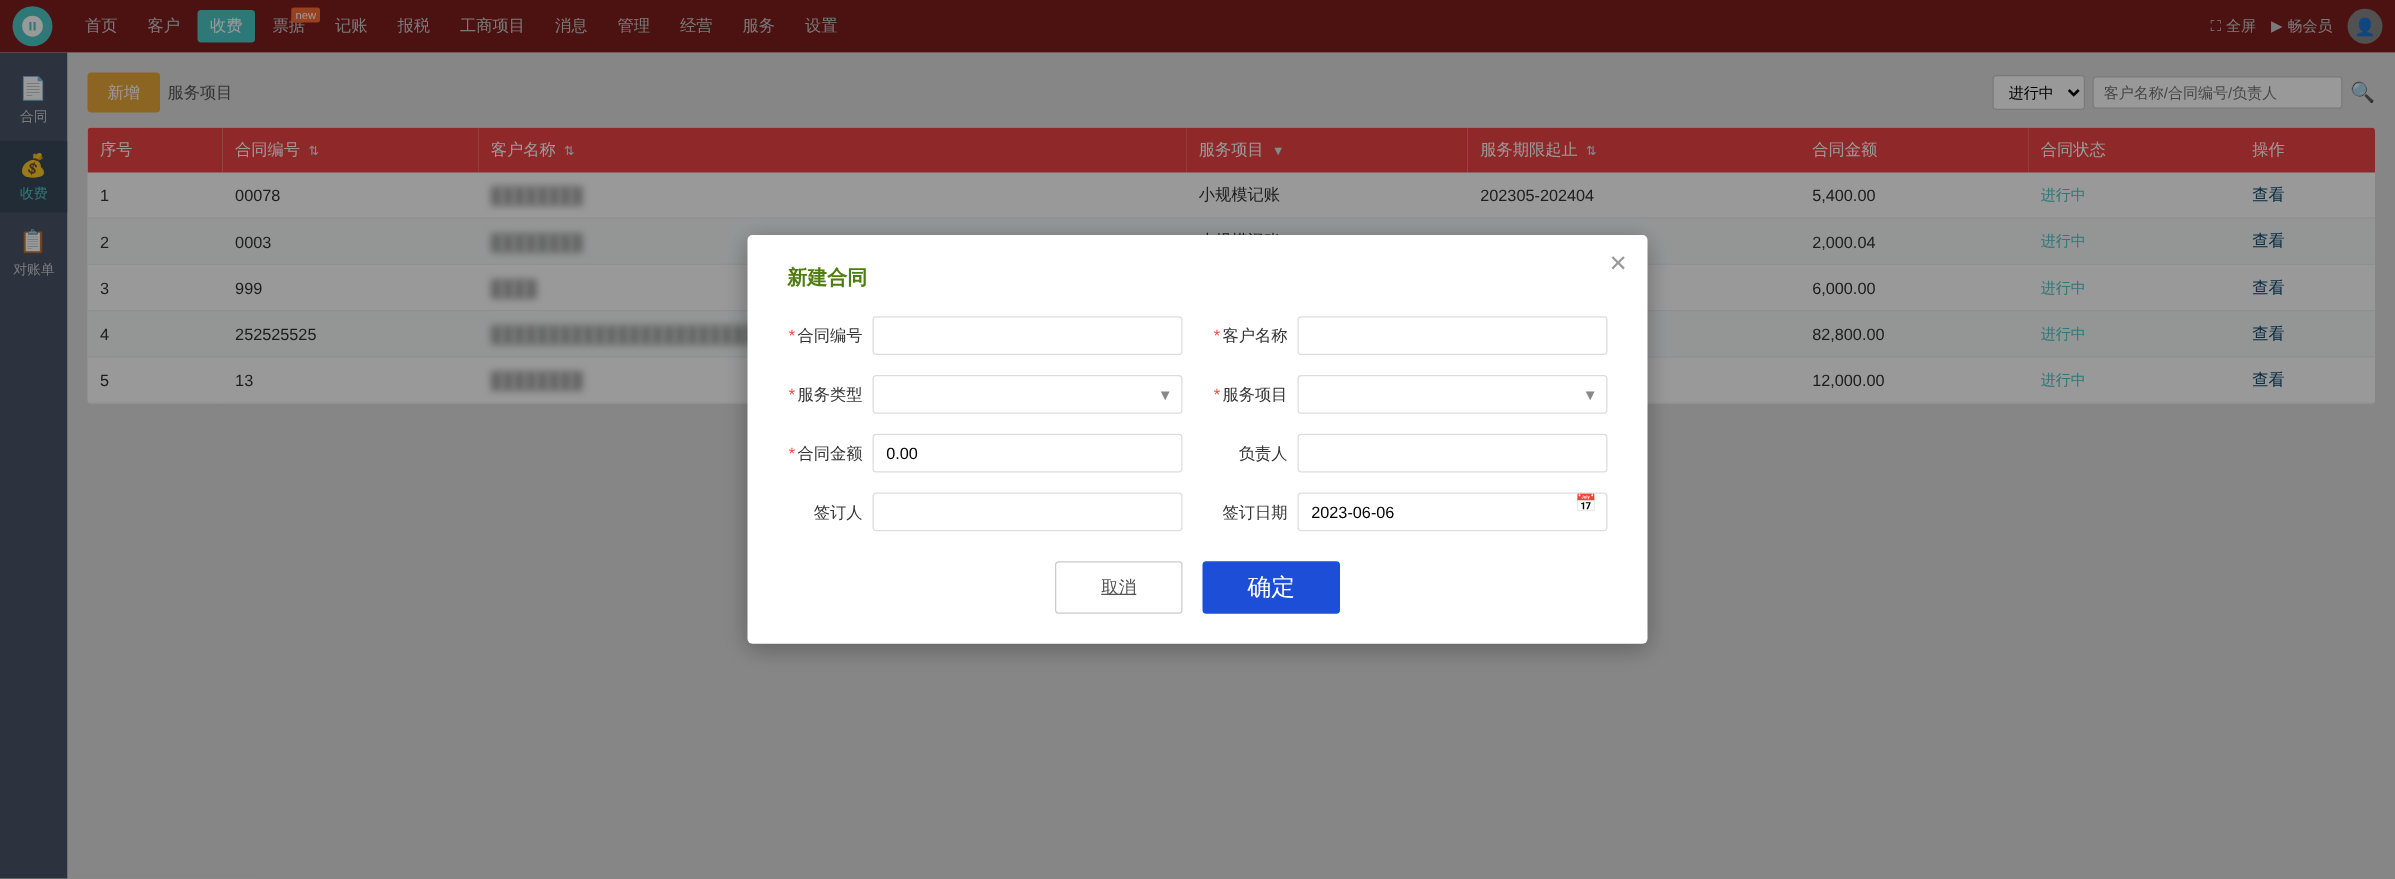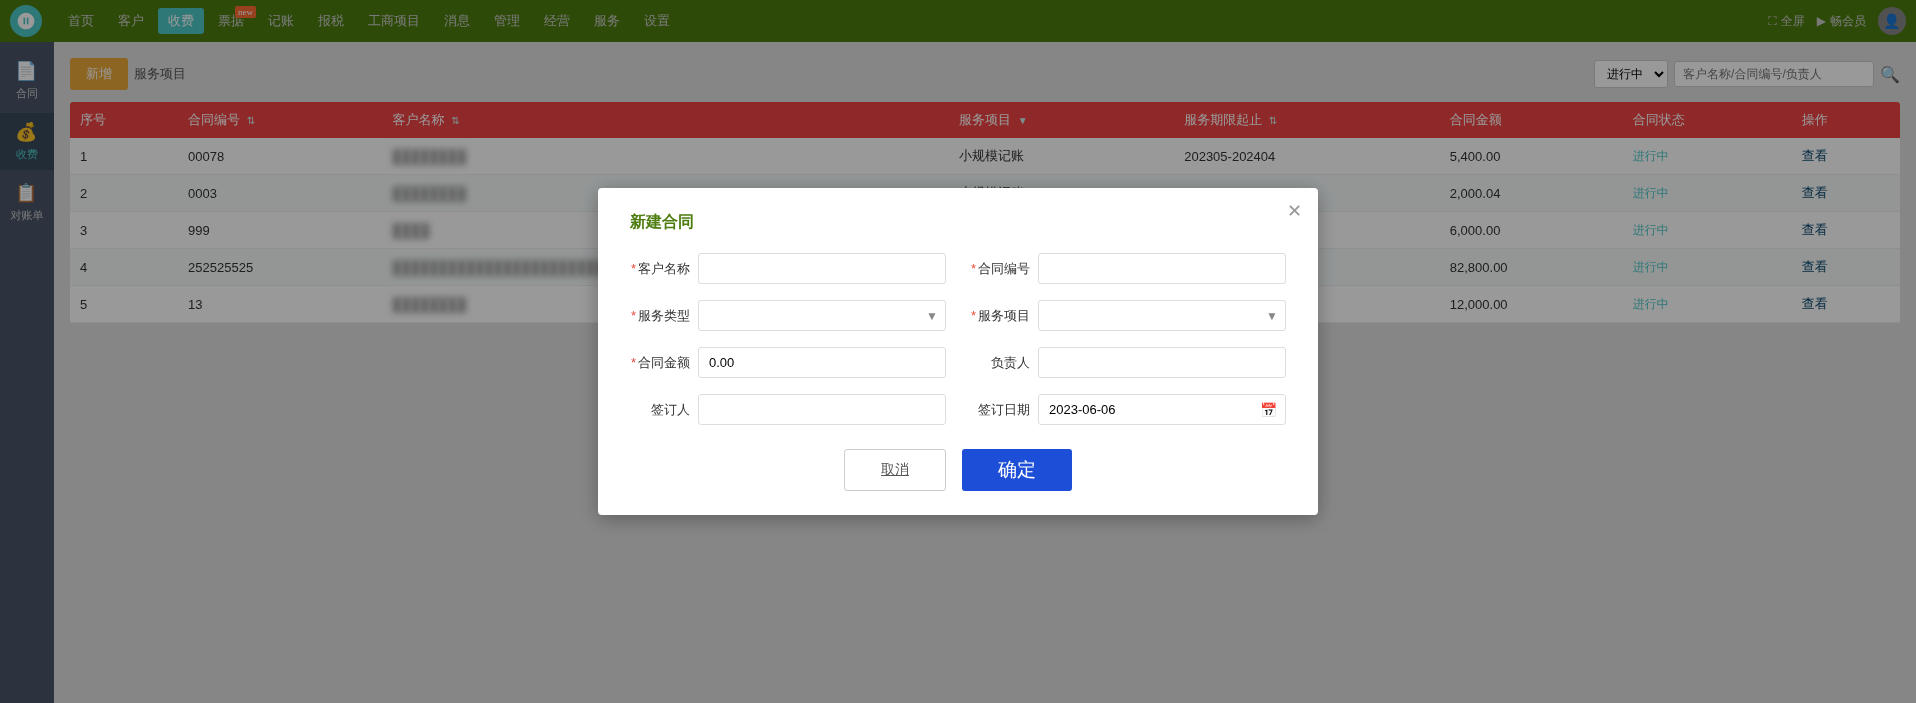--- a/index.html
+++ b/index.html
@@ -1,26 +1,25 @@
 <!DOCTYPE html>
 <html><head>
   <meta charset="utf-8">
   <style>
     * { box-sizing: border-box; margin: 0; padding: 0; }
     body { font-family: "Microsoft YaHei", Arial, sans-serif; font-size: 13px; background: #e8e8e8; display: flex; flex-direction: column; height: 703px; overflow: hidden; }
 
     
     .topnav {
-      background: #4d7c0f;
+      background: #7f1d1d;
       height: 42px;
       display: flex;
       align-items: center;
       padding: 0 10px;
       flex-shrink: 0;
-      font-family: Liberation Serif, serif;
     }
     .topnav-logo {
       width: 32px; height: 32px;
       background: #4fc8c8;
       border-radius: 50%;
       display: flex; align-items: center; justify-content: center;
       margin-right: 16px;
       flex-shrink: 0;
     }
     .topnav-logo svg { width: 20px; height: 20px; }
@@ -258,21 +257,21 @@
       top: 50%;
       transform: translateY(-50%);
       pointer-events: none;
       color: #888;
       font-size: 12px;
     }
     .date-field {
       flex: 1;
       position: relative;
       display: flex;
-      align-items: center;
+      align-items: flex-start;
     }
     .date-field input { flex: 1; padding-right: 30px; }
     .date-icon {
       position: absolute;
       right: 8px;
       color: #aaa;
       font-size: 14px;
       pointer-events: none;
     }
     .dialog-footer {
@@ -461,27 +460,27 @@
 </div>
 
 <div class="overlay">
   <div class="dialog">
     <button class="dialog-close">✕</button>
     <div class="dialog-title">新建合同</div>
 
     <div class="form-row">
       <div class="form-field">
         <span class="form-label">
+          <span class="required">*</span><span>合同编号</span>
+        </span>
+        <input type="text" class="form-input" style="">
+      </div>
+      <div class="form-field">
+        <span class="form-label">
           <span class="required">*</span><span>客户名称</span>
-        </span>
-        <input type="text" class="form-input" style="">
-      </div>
-      <div class="form-field">
-        <span class="form-label">
-          <span class="required">*</span><span>合同编号</span>
         </span>
         <input type="text" class="form-input" style="">
       </div>
     </div>
 
     <div class="form-row">
       <div class="form-field">
         <span class="form-label">
           <span class="required">*</span><span>服务类型</span>
         </span>

